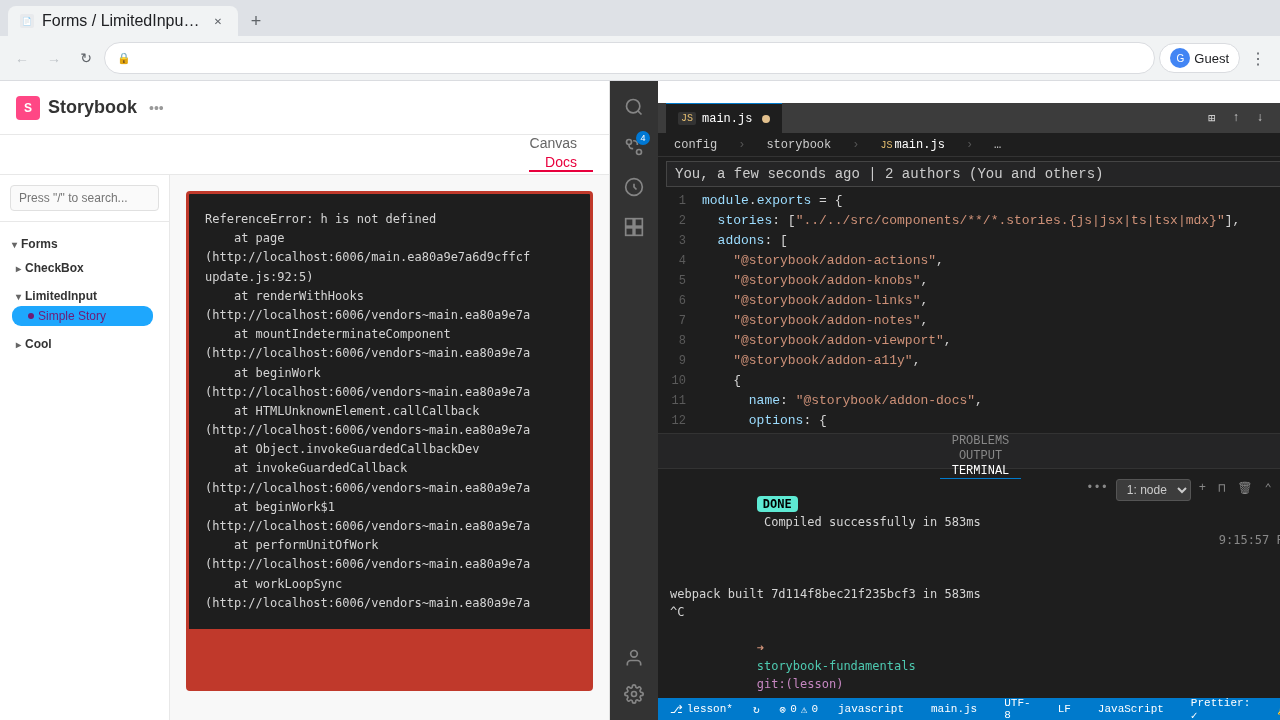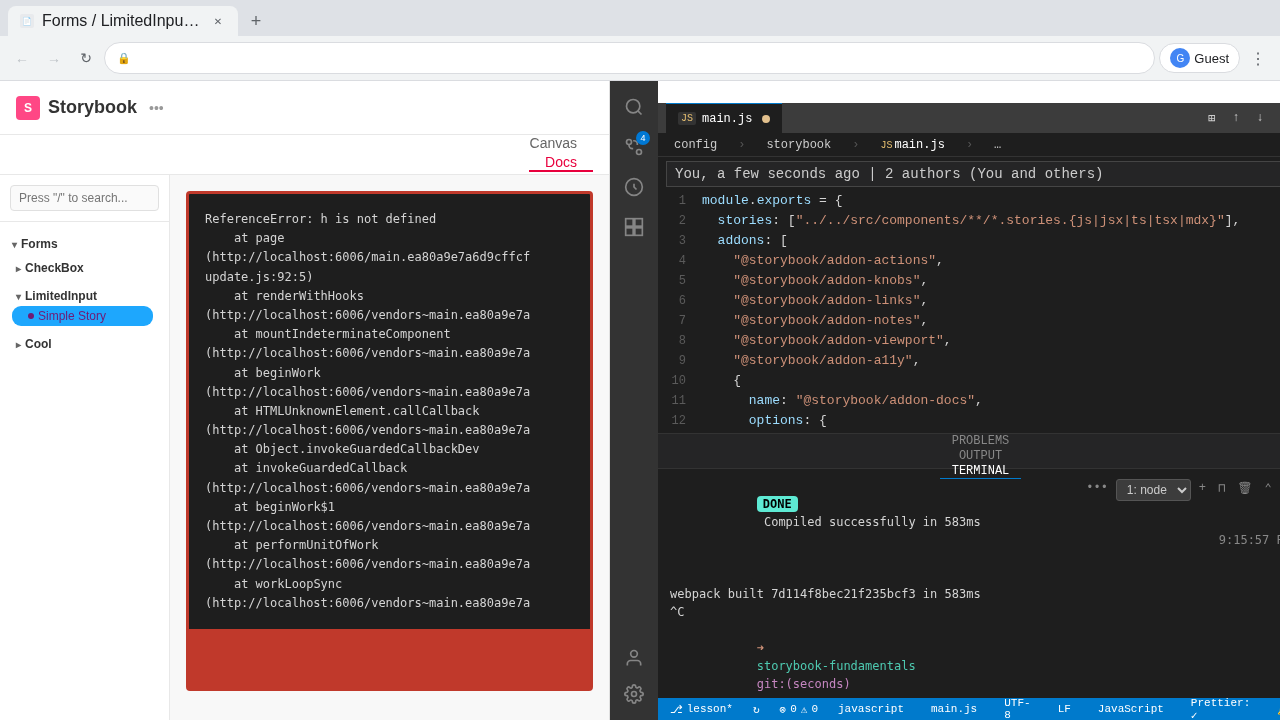--- a/index.html
+++ b/index.html
@@ -742,21 +742,21 @@
             <span class="term-done">DONE</span>
             <span style="color:#d4d4d4;"> Compiled successfully in 583ms</span>
             <span style="float:right;color:#888;">9:15:57 PM</span>
           </div>
           <div class="term-line">&nbsp;</div>
           <div class="term-line" style="color:#d4d4d4;">webpack built 7d114f8bec21f235bcf3 in 583ms</div>
           <div class="term-line" style="color:#d4d4d4;">^C</div>
           <div class="term-line">
             <span style="color:#ce9178;">➜  </span>
             <span style="color:#4ec9b0;">storybook-fundamentals </span>
-            <span style="color:#c586c0;">git:(seconds)</span>
+            <span style="color:#c586c0;">git:(lesson)</span>
             <span style="color:#f48771;"> ✗ </span>
             
           </div>
 
         </div>
       </div>
 
       <div class="vscode-statusbar">
         <div class="status-item">
           <span>⎇</span>

